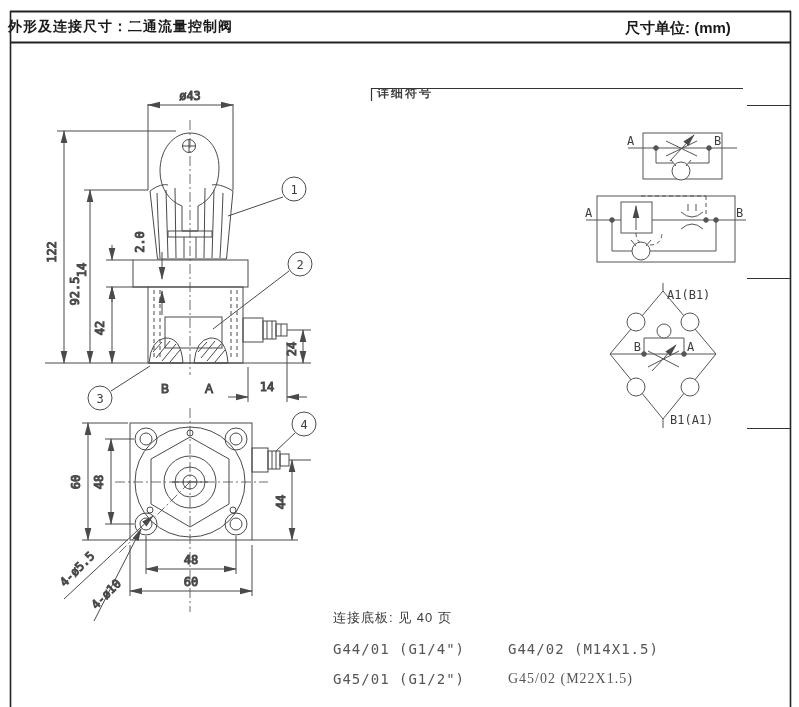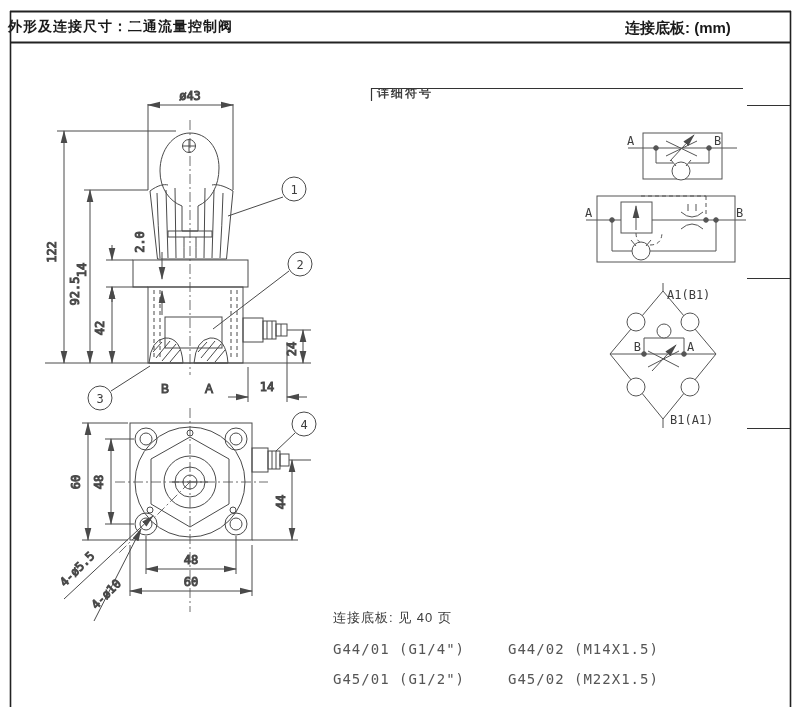--- a/index.html
+++ b/index.html
@@ -11,21 +11,21 @@
   .ft-code{position:absolute;font-size:14px;color:#555;font-family:"DejaVu Sans Mono","Liberation Mono",monospace;letter-spacing:1px;}
   svg text{fill:#3d3d3d;font-family:"DejaVu Sans Mono","Liberation Mono",monospace;font-size:12px;}
   svg text.cjk{font-family:"Liberation Sans","DejaVu Sans",sans-serif;}
 </style>
 </head>
 <body>
 
 <div class="page">
 
   <div class="hdr-title">外形及连接尺寸：二通流量控制阀</div>
-  <div class="hdr-unit">连接底板: (mm)</div>
+  <div class="hdr-unit">尺寸单位: (mm)</div>
 
   <svg width="799" height="707" viewBox="0 0 799 707" style="position:absolute;left:0;top:0;">
     <defs>
       <marker id="ar" markerWidth="13" markerHeight="9" refX="12" refY="4.5" orient="auto-start-reverse" markerUnits="userSpaceOnUse">
         <path d="M13,4.5 L0,1.2 L0,7.8 Z" fill="#4a4a4a"></path>
       </marker>
       <clipPath id="hdrclip">
           <rect x="371" y="88" width="140" height="14"></rect>
         </clipPath>
     </defs>
@@ -344,15 +344,15 @@
     <text x="667" y="299" font-size="11">A1(B1)</text>
     <text x="670" y="424" font-size="11">B1(A1)</text>
     <text x="641" y="351" font-size="10" text-anchor="end">B</text>
     <text x="687" y="351" font-size="10">A</text>
   </svg>
 
   <div class="ft-note">连接底板: 见 40 页</div>
   <div class="ft-code" style="left:333px;top:641px;">G44/01 (G1/4")</div>
   <div class="ft-code" style="left:508px;top:641px;">G44/02 (M14X1.5)</div>
   <div class="ft-code" style="left:333px;top:671px;">G45/01 (G1/2")</div>
-  <div class="ft-code" style="left:508px;top:671px;">G45/02 (M22X1.5)</div>
+  <div class="ft-code" style="left:508px;top:671px;font-family:Liberation Serif, serif;">G45/02 (M22X1.5)</div>
 
 </div>
 
 </body></html>

